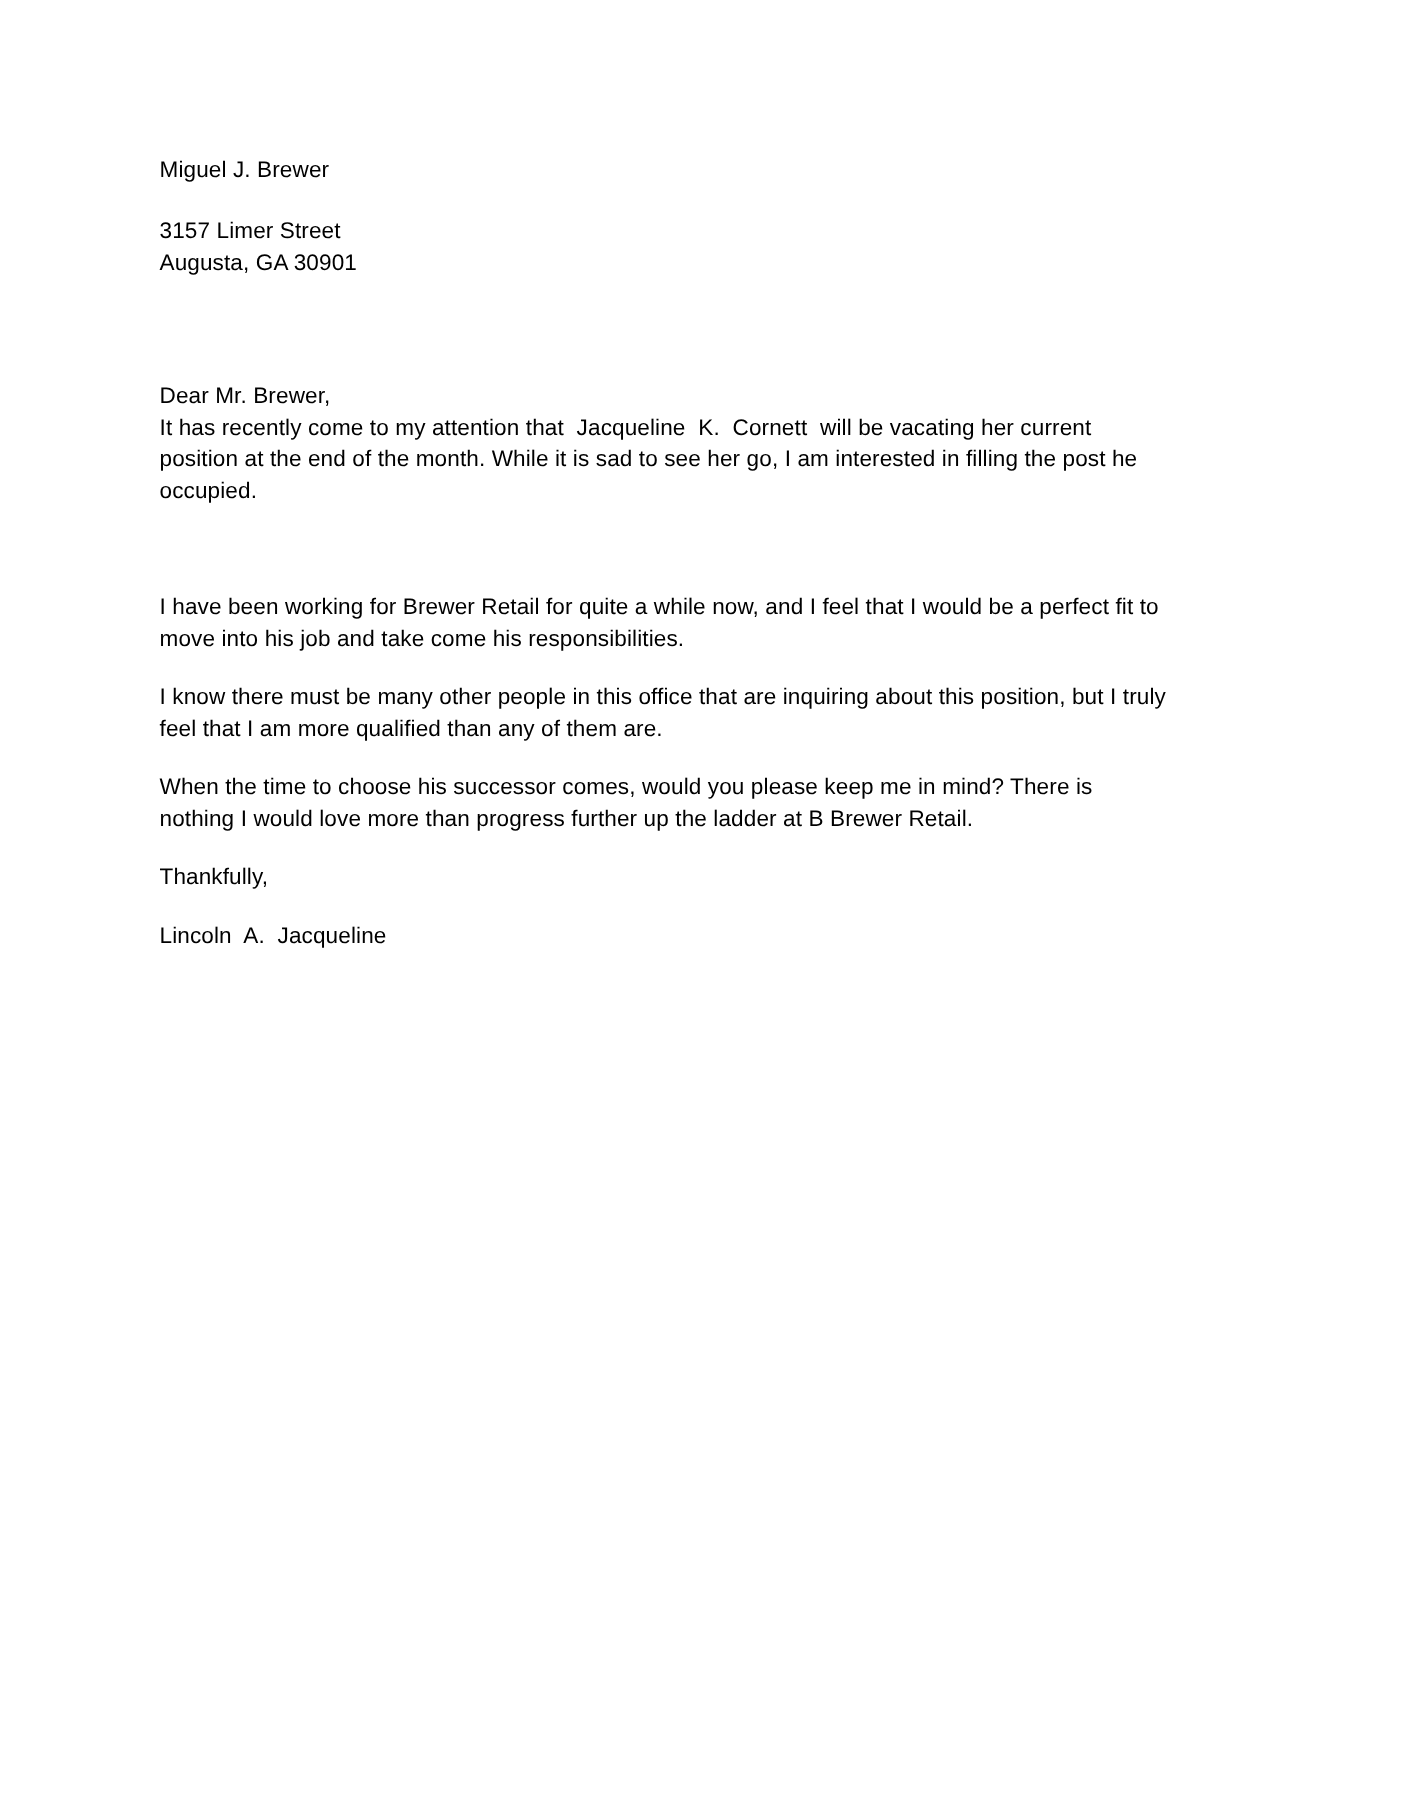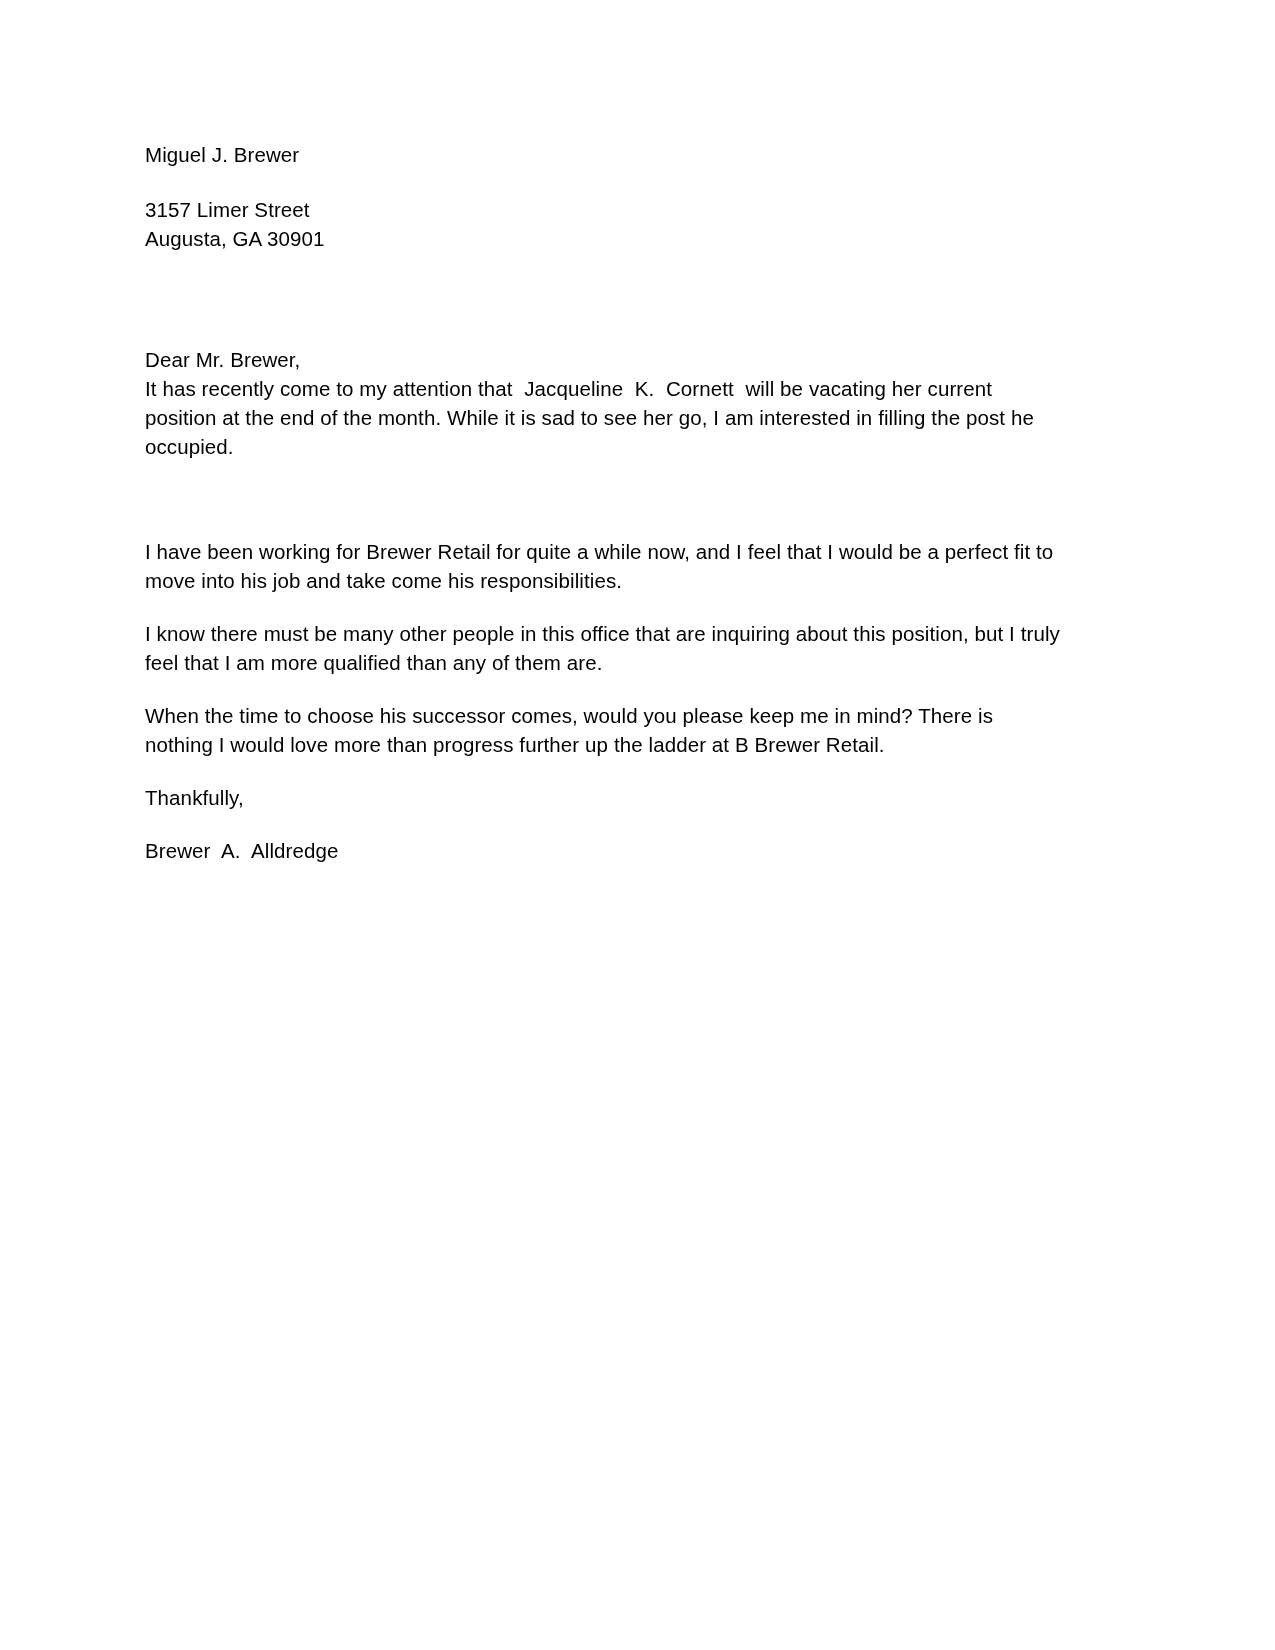--- a/index.html
+++ b/index.html
@@ -71,16 +71,16 @@
     <p class="block para para-gap-large">It has recently come to my attention that  Jacqueline  K.  Cornett  will be vacating her current position at the end of the month. While it is sad to see her go, I am interested in filling the post he occupied.</p>
 
     <p class="block para">I have been working for Brewer Retail for quite a while now, and I feel that I would be a perfect fit to move into his job and take come his responsibilities.</p>
 
     <p class="block para">I know there must be many other people in this office that are inquiring about this position, but I truly feel that I am more qualified than any of them are.</p>
 
     <p class="block para">When the time to choose his successor comes, would you please keep me in mind? There is nothing I would love more than progress further up the ladder at B Brewer Retail.</p>
 
     <p class="block closing">Thankfully,</p>
 
-    <p class="block signature">Brewer  A.  Alldredge</p>
+    <p class="block signature">Lincoln  A.  Jacqueline</p>
 
   </div>
 </div>
 
 </body></html>

